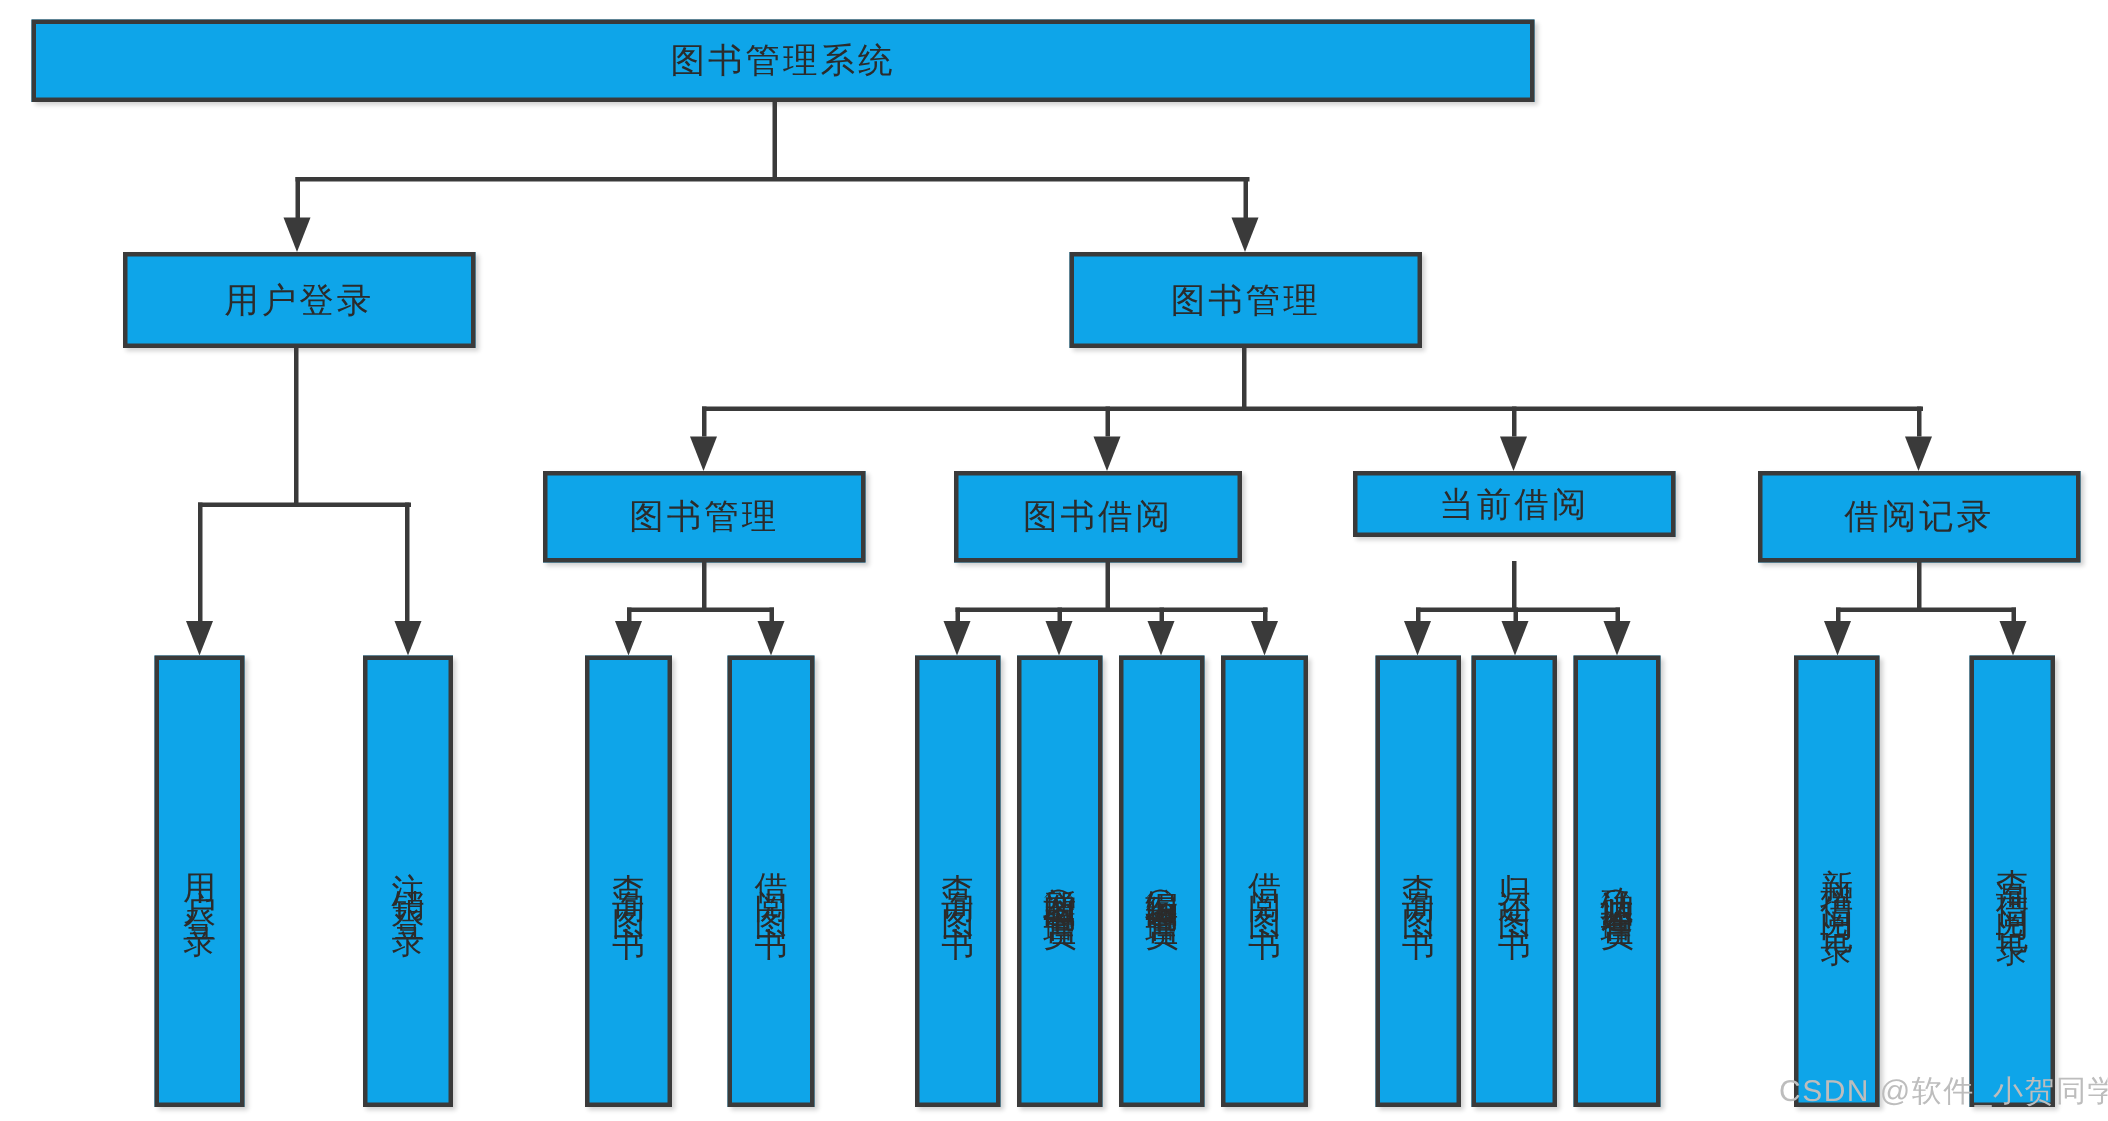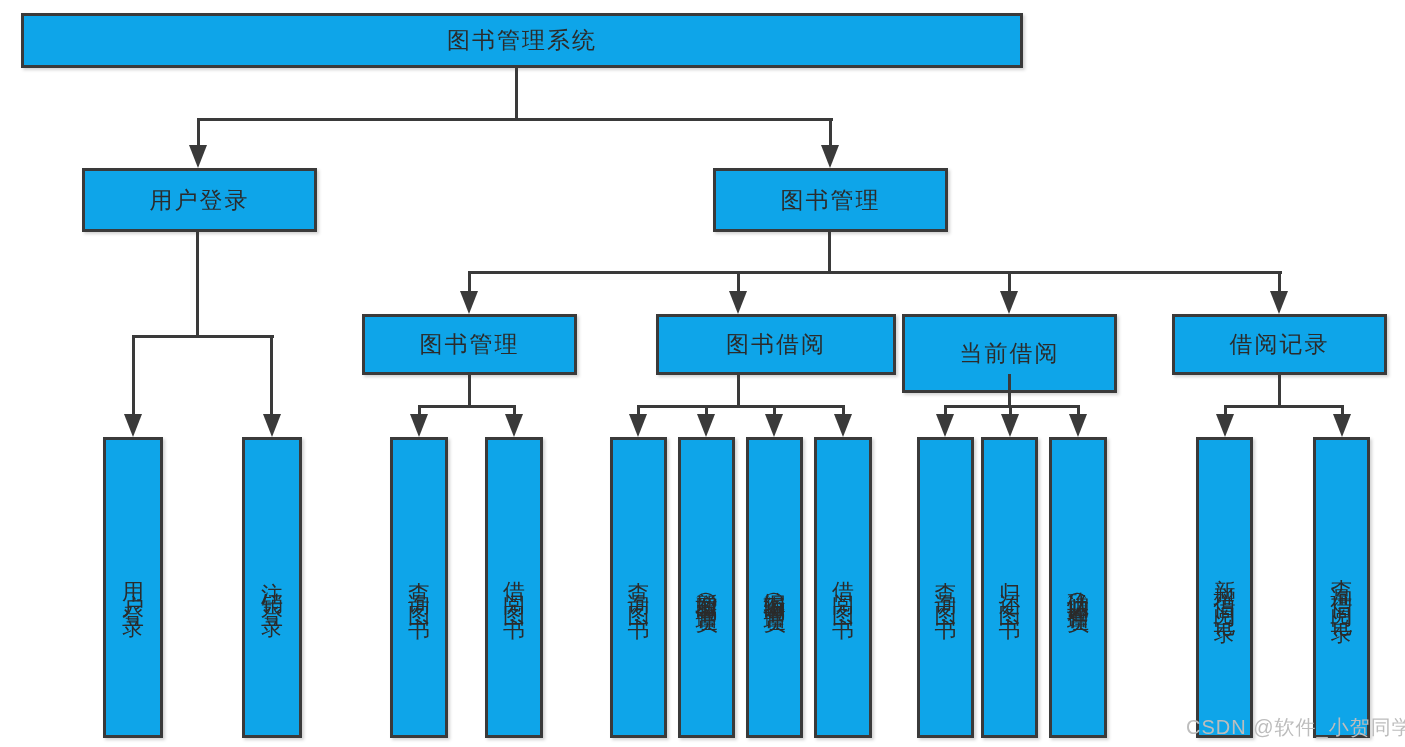--- a/index.html
+++ b/index.html
@@ -98,24 +98,24 @@
   <div class="line" style="left:737px;top:271px;width:3px;height:20px"></div>
   <div class="arrow" style="left:729px;top:291px"></div>
   <div class="line" style="left:1008px;top:271px;width:3px;height:20px"></div>
   <div class="arrow" style="left:1000px;top:291px"></div>
   <div class="line" style="left:1278px;top:271px;width:3px;height:20px"></div>
   <div class="arrow" style="left:1270px;top:291px"></div>
 
   <div class="box h" style="left:362px;top:314px;width:215px;height:61px">
     <span>图书管理</span>
   </div>
-  <div class="box h" style="left:656px;top:314px;width:240px;height:61px">
+  <div class="box h" style="left:636px;top:314px;width:192px;height:61px">
     <span>图书借阅</span>
   </div>
-  <div class="box h" style="left:902px;top:314px;width:215px;height:79px">
+  <div class="box h" style="left:902px;top:314px;width:215px;height:44px">
     <span>当前借阅</span>
   </div>
   <div class="box h" style="left:1172px;top:314px;width:215px;height:61px">
     <span>借阅记录</span>
   </div>
 
   <div class="line" style="left:468px;top:374px;width:3px;height:34px"></div>
   <div class="line" style="left:418px;top:405px;width:98px;height:3px"></div>
   <div class="line" style="left:418px;top:405px;width:3px;height:12px"></div>
   <div class="arrow" style="left:410px;top:414px"></div>

